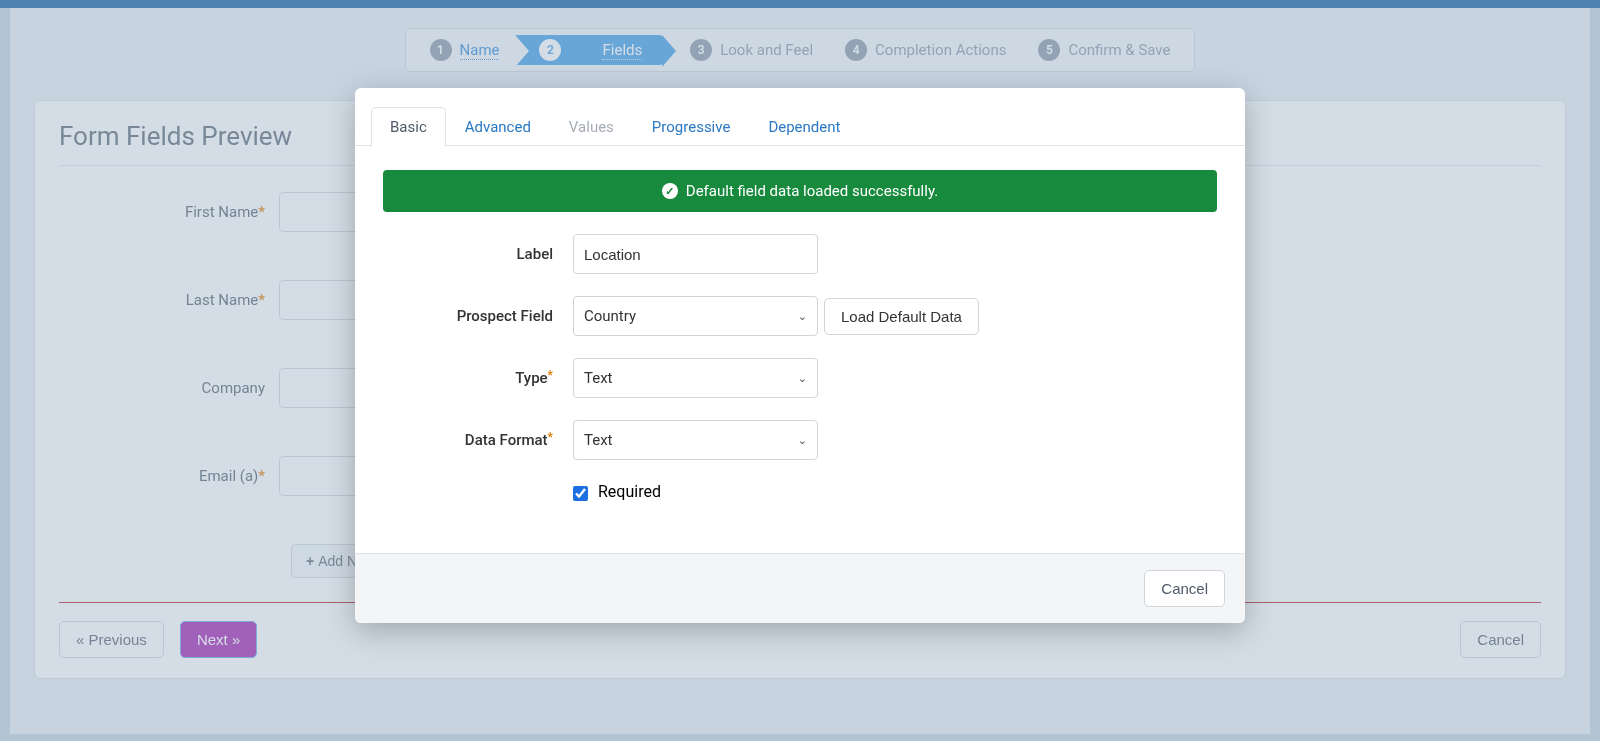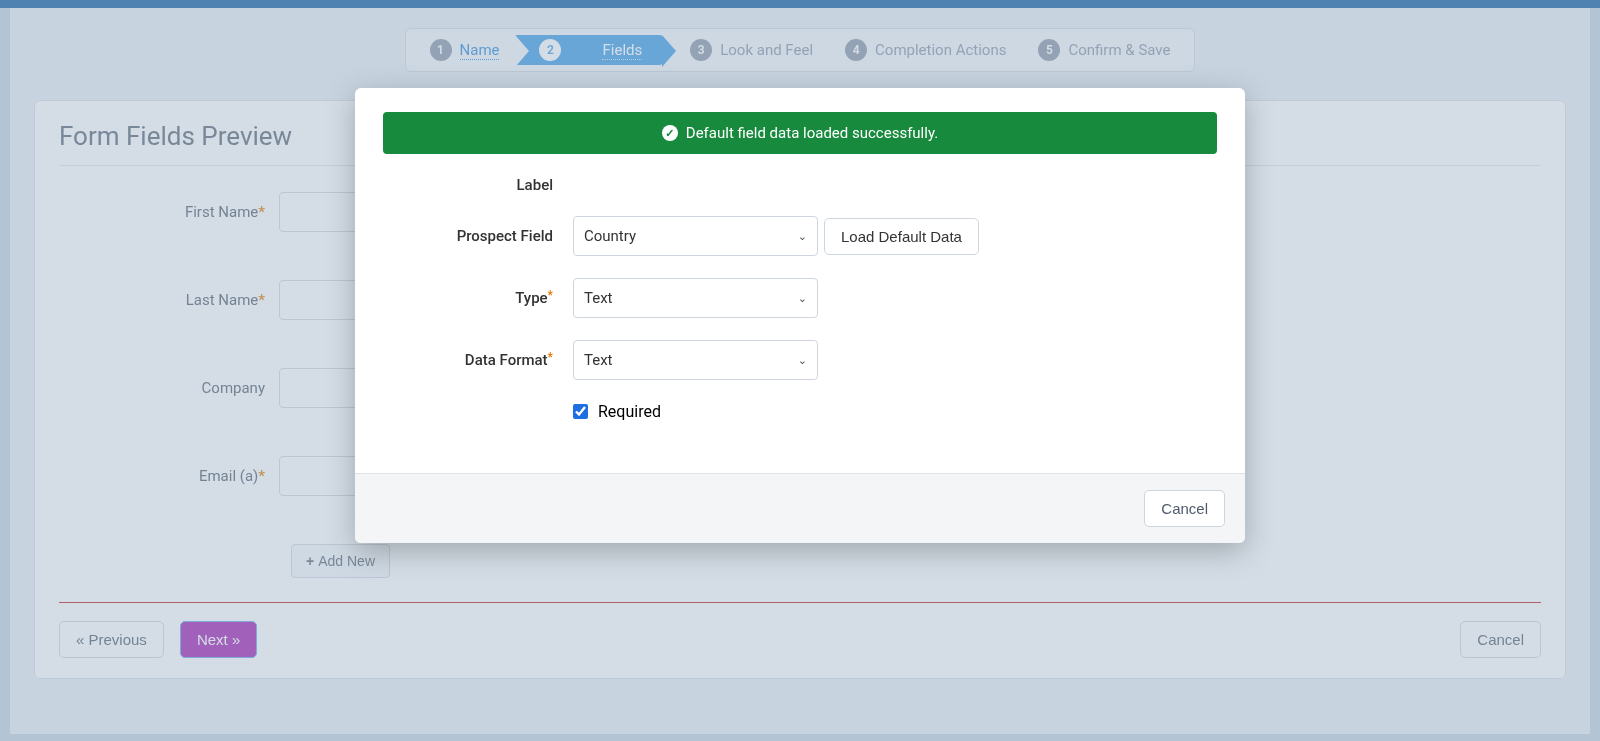--- a/index.html
+++ b/index.html
@@ -256,21 +256,21 @@
   background: #fff;
   border-radius: 5px;
   padding: 9px 16px;
   font-size: 15px;
   color: #333;
   cursor: pointer;
   margin-left: 6px;
 }
 .checkbox-row {
   display: flex;
-  align-items: center;
+  align-items: flex-end;
 }
 .checkbox-row input[type=checkbox] {
   width: 15px; height: 15px;
   accent-color: #1e6fe2;
   margin-right: 10px;
 }
 .modal-footer {
   background: #f3f5f7;
   border-top: 1px solid #e0e3e8;
   padding: 16px 20px;
@@ -346,30 +346,38 @@
     <div class="footer-bar">
       <button class="btn">« Previous</button>
       <button class="btn btn-primary">Next »</button>
       <button class="btn cancel">Cancel</button>
     </div>
   </div>
 </div>
 
 <div class="overlay">
   <div class="modal">
+    <div class="tabs">
+      <div class="tab active">Basic</div>
+      <div class="tab">Advanced</div>
+      <div class="tab disabled">Values</div>
+      <div class="tab">Progressive</div>
+      <div class="tab">Dependent</div>
+    </div>
 
     <div class="modal-body">
       <div class="alert-success">
         <span class="check-icon">✓</span>
         <span>Default field data loaded successfully.</span>
       </div>
 
       <div class="modal-form">
         <div class="mrow">
           <div class="mlabel">Label</div>
+          <input type="text" value="Location" style="">
         </div>
 
         <div class="mrow">
           <div class="mlabel">Prospect Field</div>
           <div class="select">
             <span>Country</span>
             <span class="chev">⌄</span>
           </div>
           <button class="btn-light">Load Default Data</button>
         </div>

